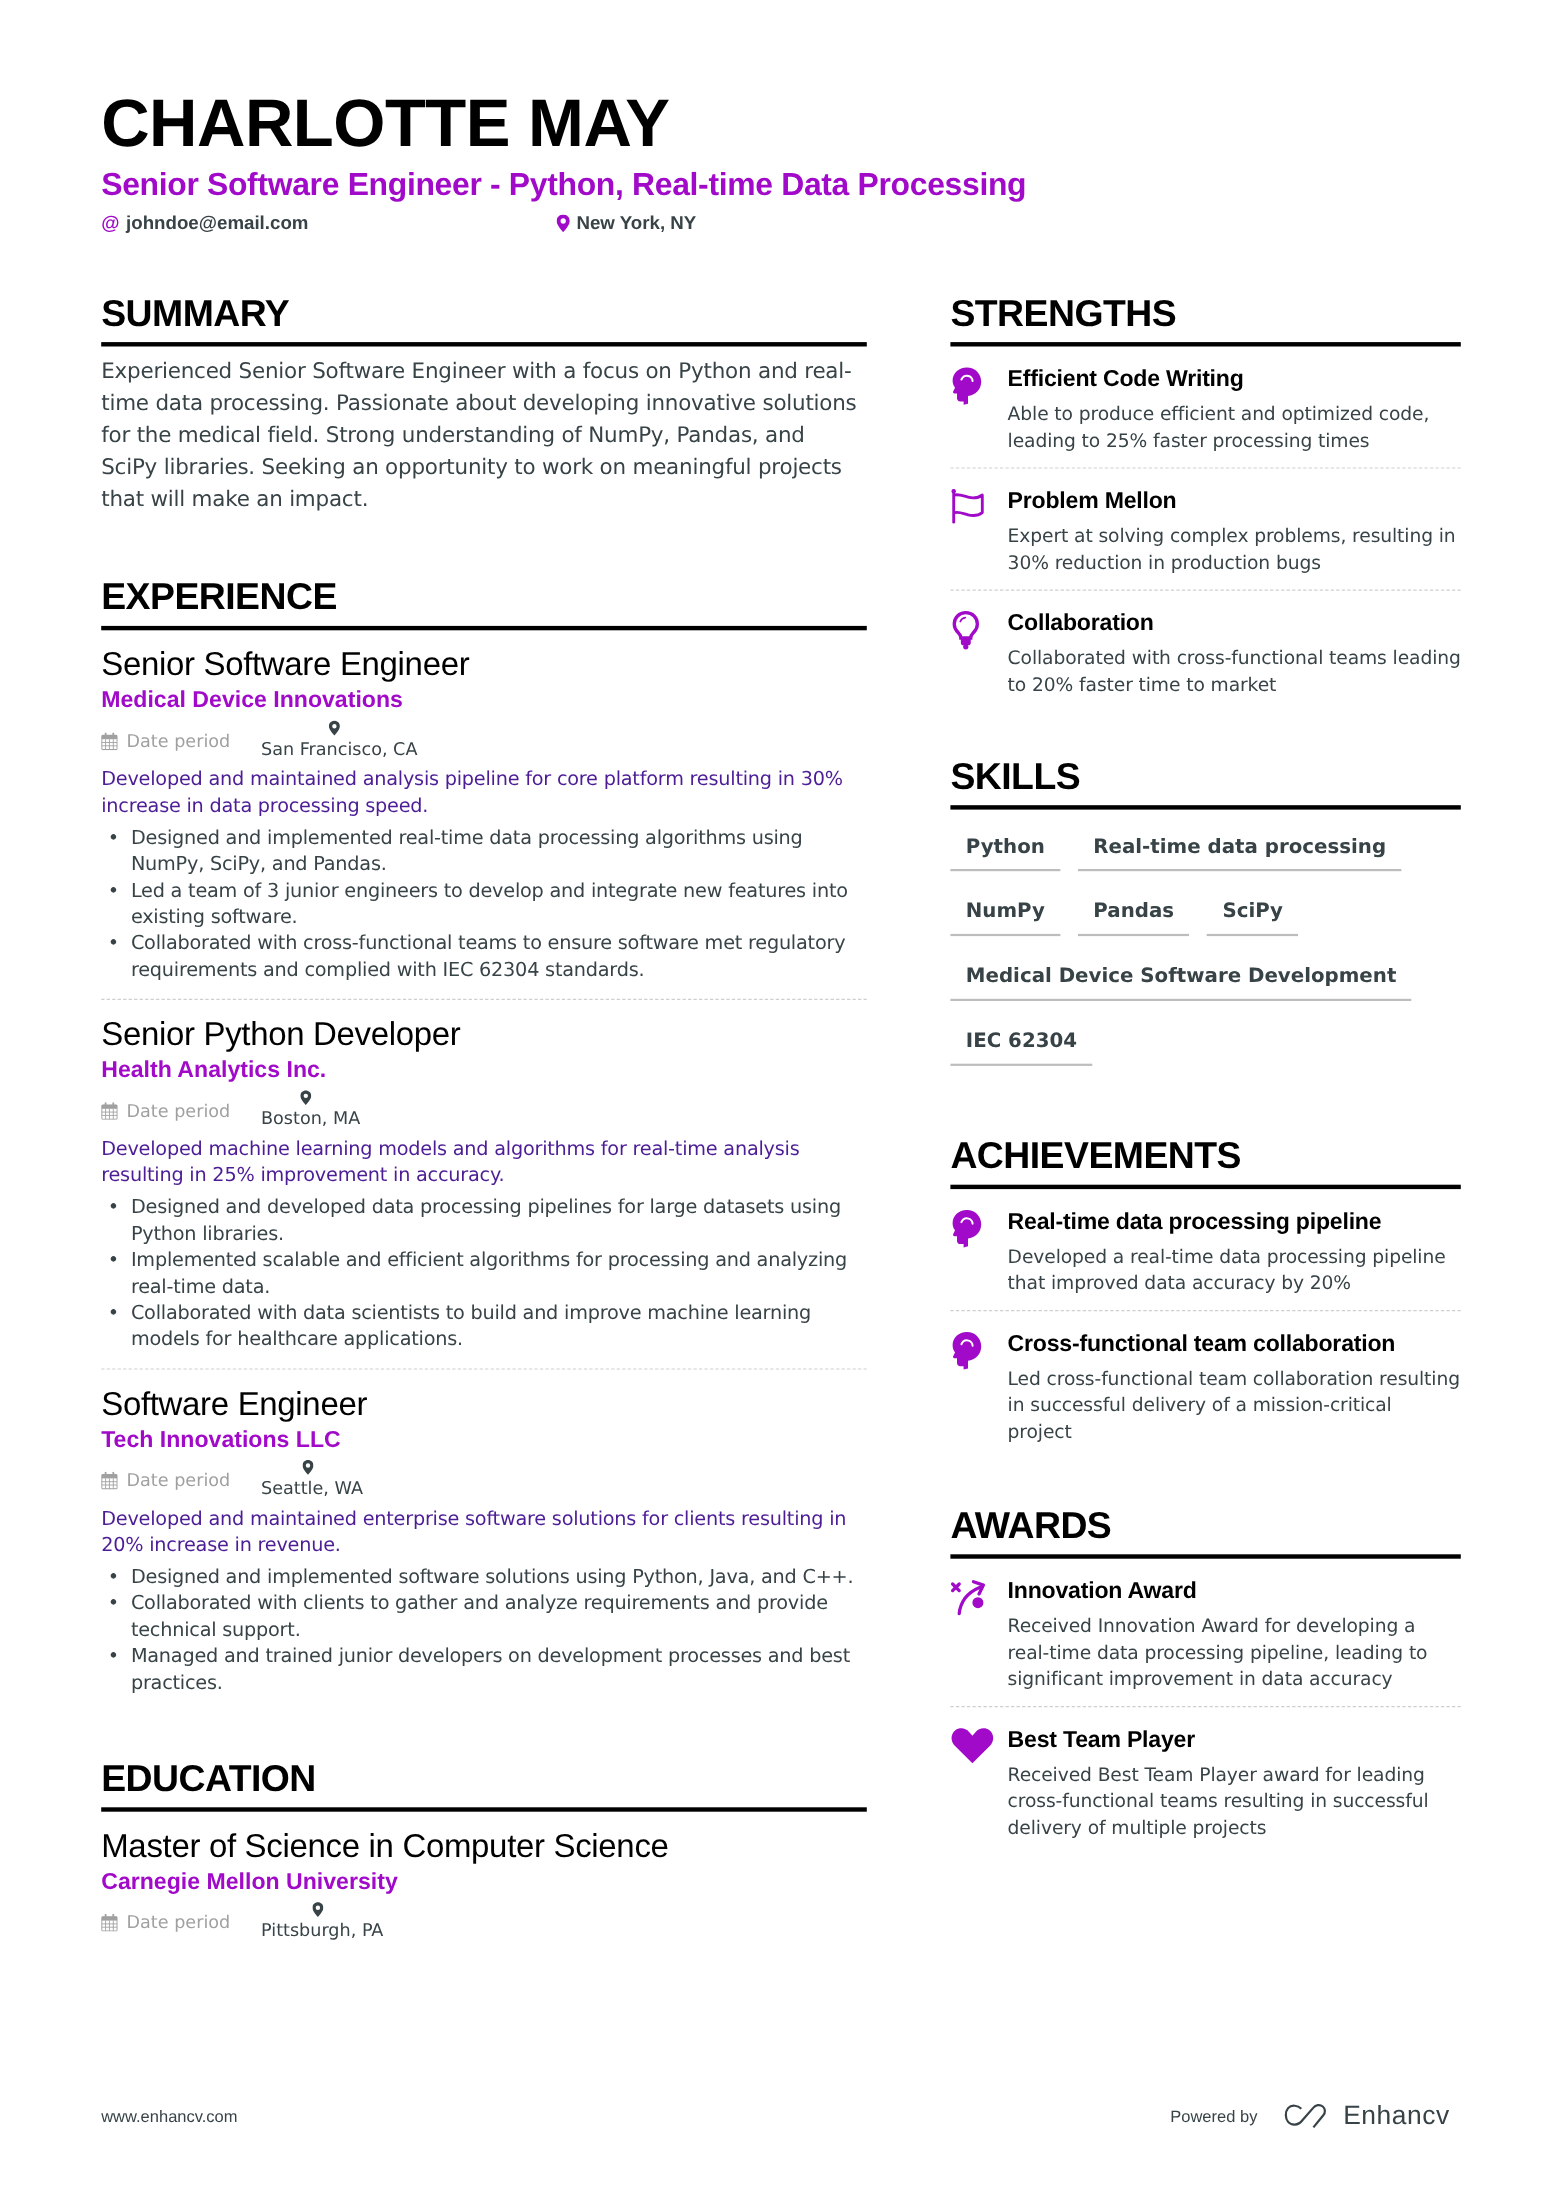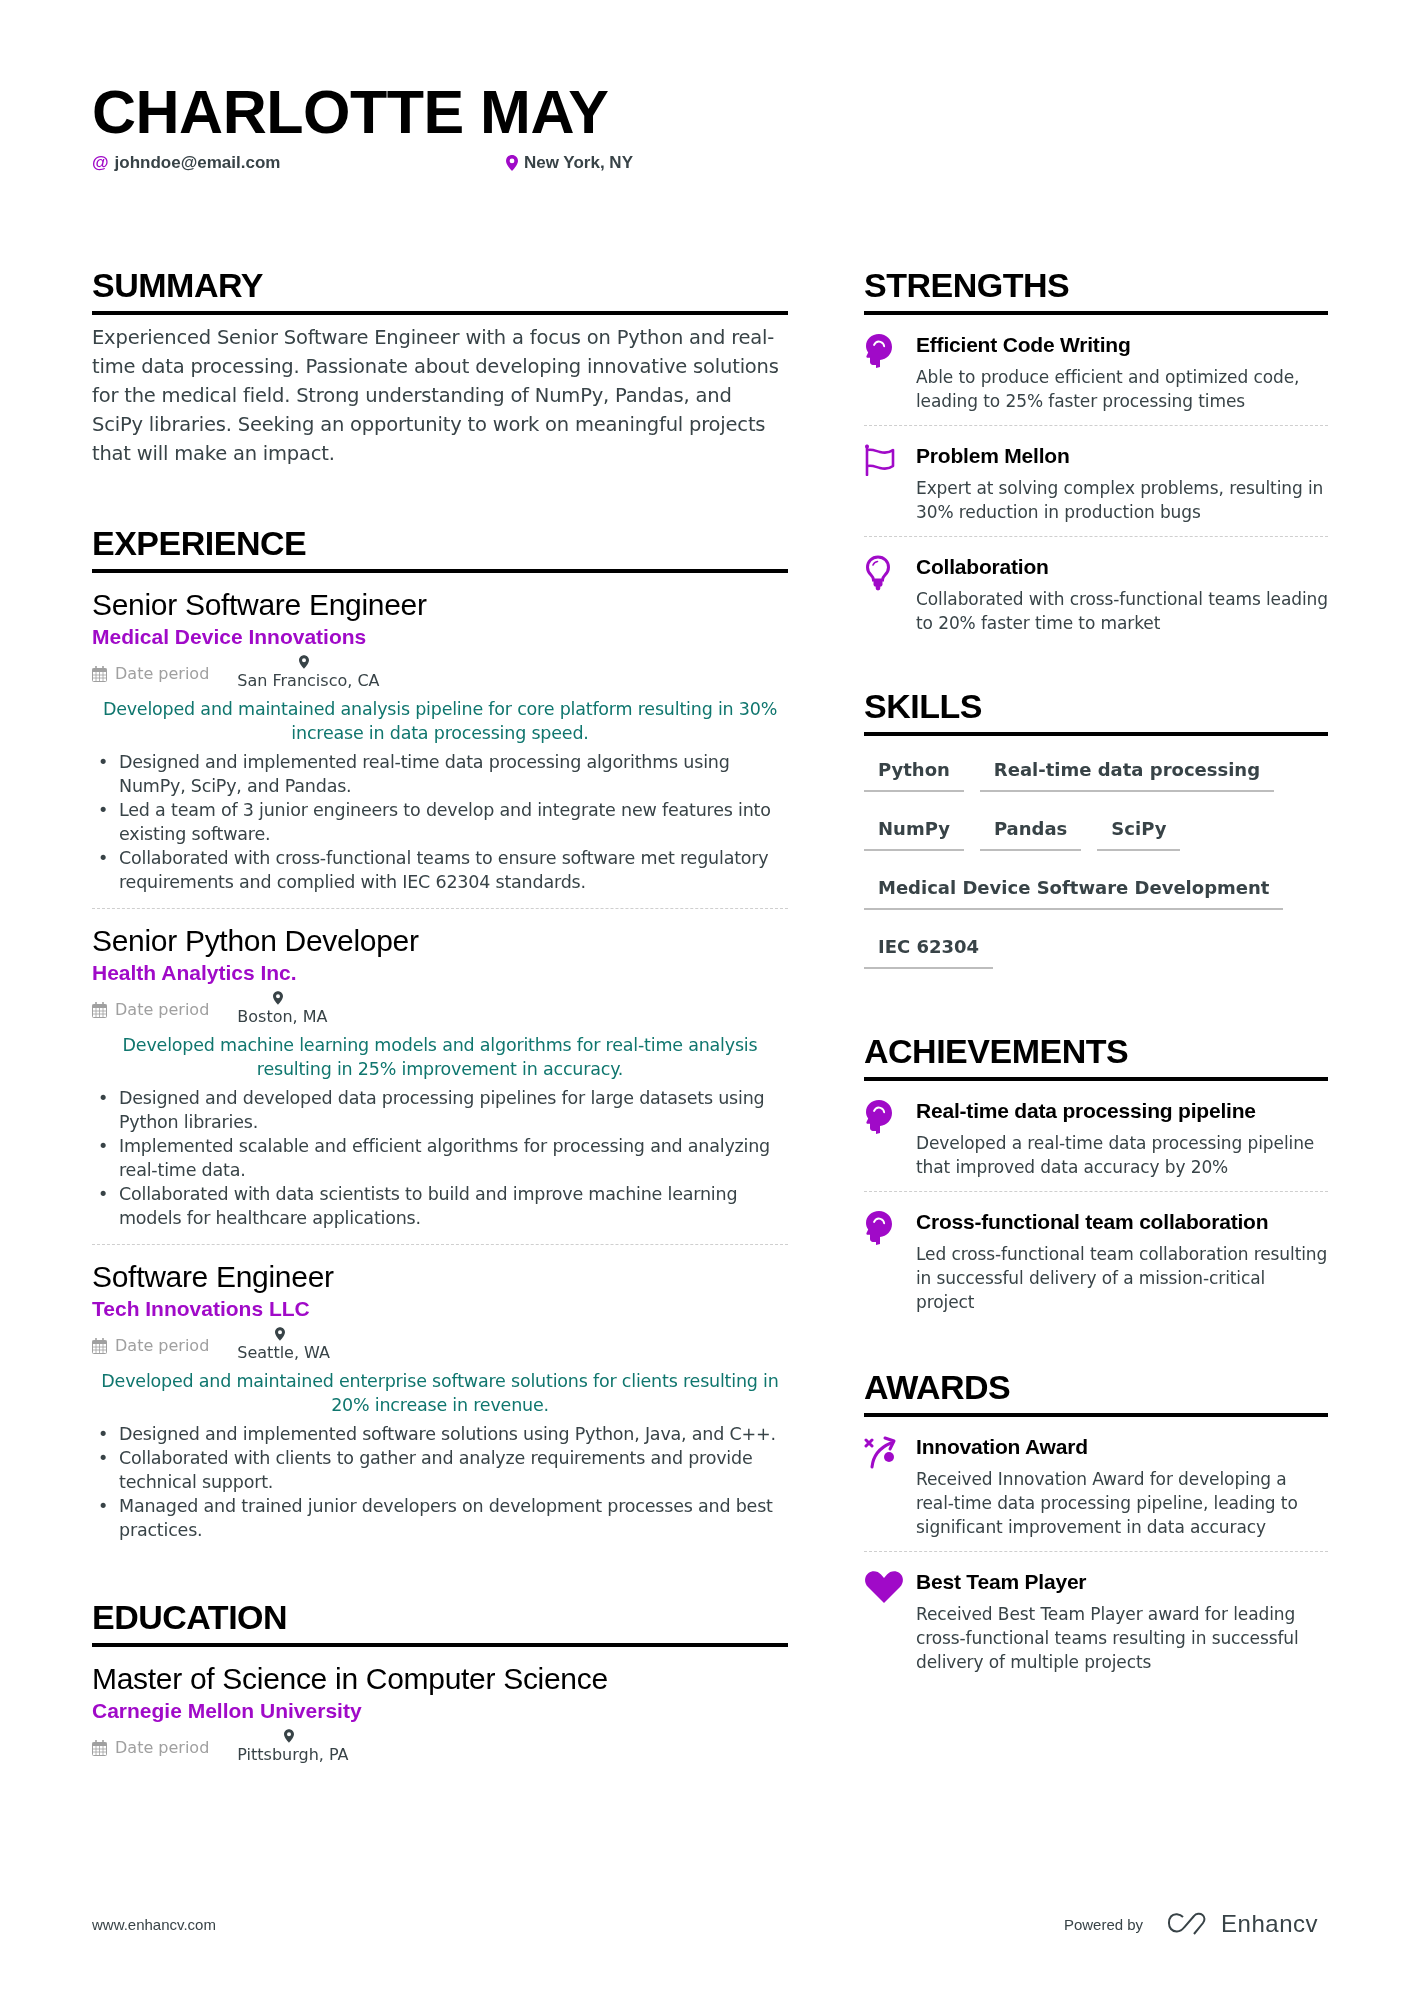--- a/index.html
+++ b/index.html
@@ -23,21 +23,21 @@
   .summary-text { font-family: "DejaVu Sans", sans-serif; font-size: 19.5px; line-height: 29px; color: #384347; margin-top: 8px; letter-spacing: -0.2px; }
 
   .job { padding-top: 14px; padding-bottom: 14px; border-bottom: 1.5px dashed #cfcfcf; }
   .job.last { border-bottom: none; }
   .job-title { font-size: 30px; line-height: 36px; color: #000; letter-spacing: -0.3px; }
   .company { font-size: 21px; line-height: 28px; color: #a00ac8; font-weight: 700; }
   .meta { display: flex; align-items: center; font-family: "DejaVu Sans", sans-serif; font-size: 16px; line-height: 24px; margin-top: 4px; }
   .meta .date { display: inline-flex; align-items: center; color: #a0a0a0; margin-right: 28px; }
   .meta .loc { display: inline-flex; align-items: center; color: #384347; flex-direction: column; }
   .meta svg { margin-right: 8px; }
-  .desc { font-family: "DejaVu Sans", sans-serif; font-size: 17.5px; line-height: 24px; color: #0f766e; margin-top: 4px; letter-spacing: -0.2px; text-align: center; }
+  .desc { font-family: "DejaVu Sans", sans-serif; font-size: 17.5px; line-height: 24px; color: #4c1d95; margin-top: 4px; letter-spacing: -0.2px; }
   .bullets { list-style: none; margin-top: 5px; }
   .bullets li { position: relative; padding-left: 27px; font-family: "DejaVu Sans", sans-serif; font-size: 17.5px; line-height: 24px; color: #384347; letter-spacing: -0.2px; }
   .bullets li::before { content: "•"; position: absolute; left: 6px; top: 0; color: #384347; }
 
   .edu { padding-top: 14px; }
 
   .item { display: flex; padding: 16px 0 12px 0; border-bottom: 1.5px dashed #cfcfcf; }
   .item.last { border-bottom: none; }
   .item-icon { width: 52px; flex: 0 0 52px; padding-top: 2px; }
   .item-body { flex: 1; }
@@ -51,20 +51,21 @@
   .powered { display: flex; align-items: center; }
   .powered .lbl { margin-right: 24px; }
   .brand { display: flex; align-items: center; font-size: 24px; color: #384347; letter-spacing: 0.5px; }
   .brand svg { margin-right: 10px; }
 </style>
 </head>
 <body>
 
 <div class="header">
   <div class="name">CHARLOTTE MAY</div>
+  <div class="subtitle">Senior Software Engineer - Python, Real-time Data Processing</div>
   <div class="contacts">
     <div class="contact email">
       <span class="ic">@</span>
       <span>johndoe@email.com</span>
     </div>
     <div class="contact">
       <span class="ic">
         <svg width="12" height="16" viewBox="0 0 12 16">
             <path d="M6 0C2.7 0 0 2.6 0 5.9 0 10 6 16 6 16s6-6 6-10.1C12 2.6 9.3 0 6 0zm0 8.3A2.4 2.4 0 1 1 6 3.5a2.4 2.4 0 0 1 0 4.8z" fill="#a00ac8"></path>
           </svg>

